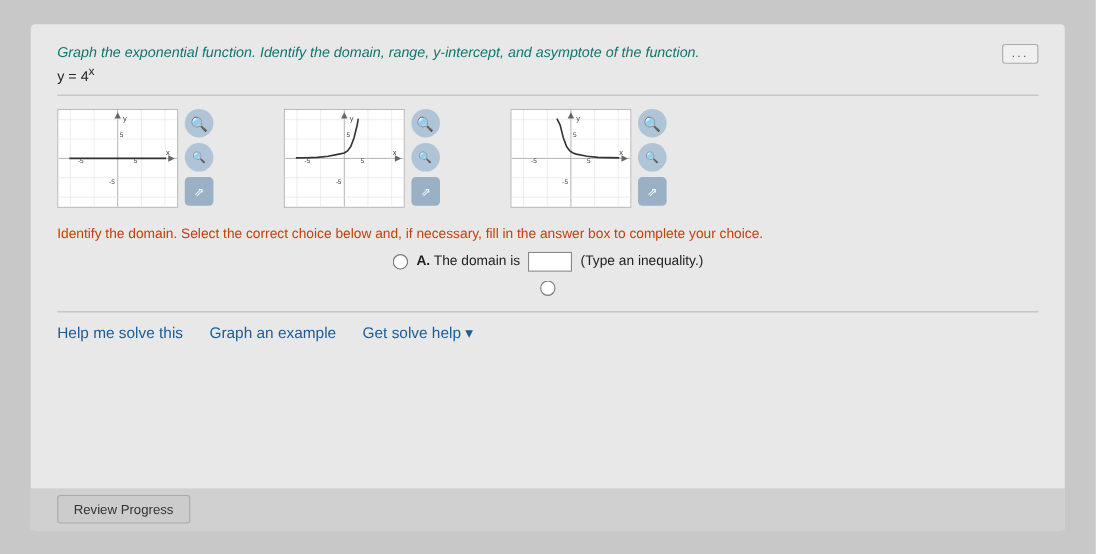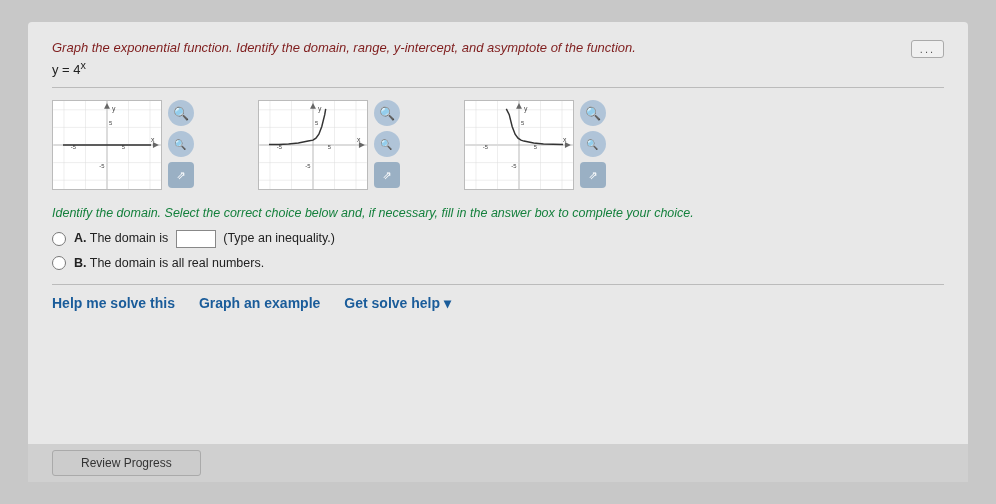--- a/index.html
+++ b/index.html
@@ -19,21 +19,21 @@
       background: #e8e8e8;
       width: 940px;
       min-height: 460px;
       border-radius: 4px;
       padding: 18px 24px 14px 24px;
       position: relative;
     }
 
     .problem-title {
       font-size: 13px;
-      color: #7f1d1d;
+      color: #0f766e;
       margin-bottom: 4px;
       font-style: italic;
     }
 
     .equation {
       font-size: 13px;
       color: #222;
       margin-bottom: 10px;
     }
 
@@ -111,30 +111,30 @@
       background: #9ab0c4;
     }
 
     
     .identify-section {
       margin-bottom: 14px;
     }
 
     .identify-text {
       font-size: 12.5px;
-      color: #15803d;
+      color: #c2410c;
       margin-bottom: 10px;
-      font-style: italic;
     }
 
     .choice-row {
       display: flex;
       align-items: center;
       gap: 8px;
       margin-bottom: 8px;
+      justify-content: center;
     }
 
     .choice-row input[type="radio"] {
       accent-color: #555;
       width: 14px;
       height: 14px;
     }
 
     .choice-label {
       font-size: 12.5px;
@@ -156,21 +156,21 @@
       display: flex;
       gap: 24px;
       align-items: center;
       margin-top: 10px;
       padding-top: 10px;
       border-top: 1px solid #bbb;
     }
 
     .action-btn {
       font-size: 14px;
-      font-weight: bold;
+      font-weight: normal;
       color: #1a5c9a;
       background: none;
       border: none;
       cursor: pointer;
       text-decoration: none;
     }
 
     
     .review-btn-row {
       position: absolute;
@@ -180,21 +180,21 @@
       background: #d0d0d0;
       padding: 6px 24px;
       display: flex;
       align-items: center;
     }
 
     .review-btn {
       background: #ccc;
       border: 1px solid #aaa;
       border-radius: 3px;
-      padding: 5px 28px;
+      padding: 5px 14px;
       font-size: 12px;
       cursor: pointer;
       color: #333;
     }
   </style>
 </head>
 <body>
 
 <div class="main-container">
 
@@ -320,24 +320,20 @@
       <label class="choice-label" for="choice-a">
         <strong>A.</strong>
         <span>The domain is</span>
         <span class="answer-box"></span>
         <span>(Type an inequality.)</span>
       </label>
     </div>
 
     <div class="choice-row">
       <input type="radio" name="domain-choice" id="choice-b" style="">
-      <label class="choice-label" for="choice-b">
-        <strong>B.</strong>
-        <span>The domain is all real numbers.</span>
-      </label>
     </div>
   </div>
 
   <div class="action-row">
     <button class="action-btn">Help me solve this</button>
     <button class="action-btn">Graph an example</button>
     <button class="action-btn">Get solve help ▾</button>
   </div>
 
   <div class="review-btn-row">

